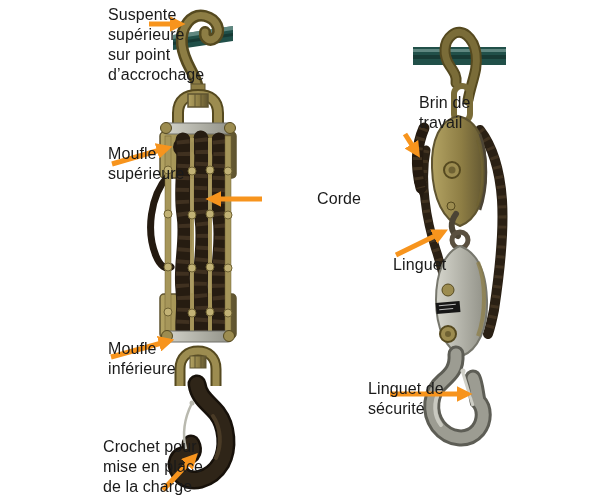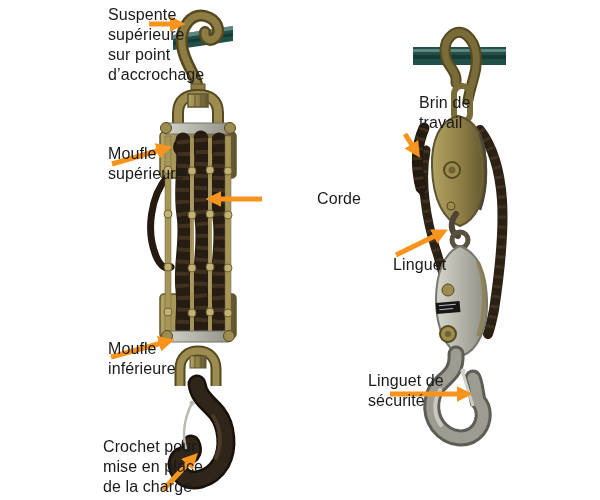--- a/index.html
+++ b/index.html
@@ -11,21 +11,21 @@
     position:absolute;font-size:16px;line-height:20px;color:#1a1a1a;
     white-space:pre-line;letter-spacing:0.1px;margin-left:48px;
   }
   .lbl-suspente{left:60px;top:5px;}
   .lbl-moufle-sup{left:60px;top:144px;}
   .lbl-corde{left:269px;top:189px;}
   .lbl-moufle-inf{left:60px;top:339px;}
   .lbl-crochet{left:55px;top:437px;}
   .lbl-brin{left:371px;top:93px;}
   .lbl-ringot{left:345px;top:255px;}
-  .lbl-linguet{left:320px;top:371px;}
+  .lbl-linguet{left:320px;top:379px;}
   .layer{position:absolute;pointer-events:none;}
 </style>
 </head>
 <body>
 
 <div class="canvas">
 
   <svg class="layer" style="left:138px;top:0;" width="120" height="500" viewBox="0 0 120 500">
     <defs>
       <linearGradient id="brassG" x1="0" y1="0" x2="1" y2="0">

